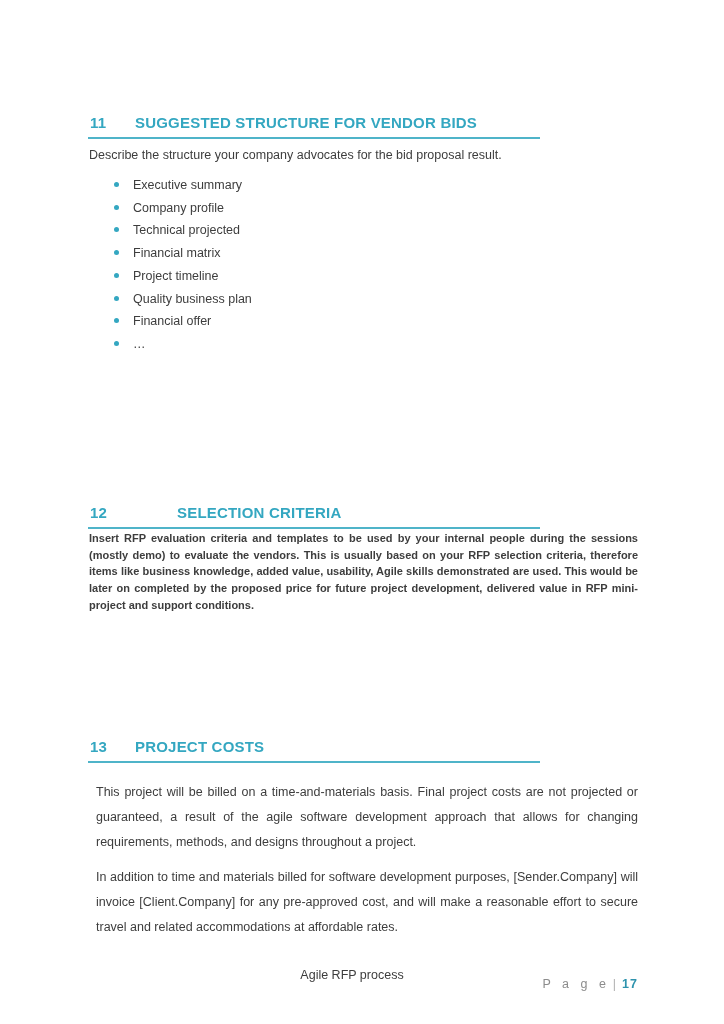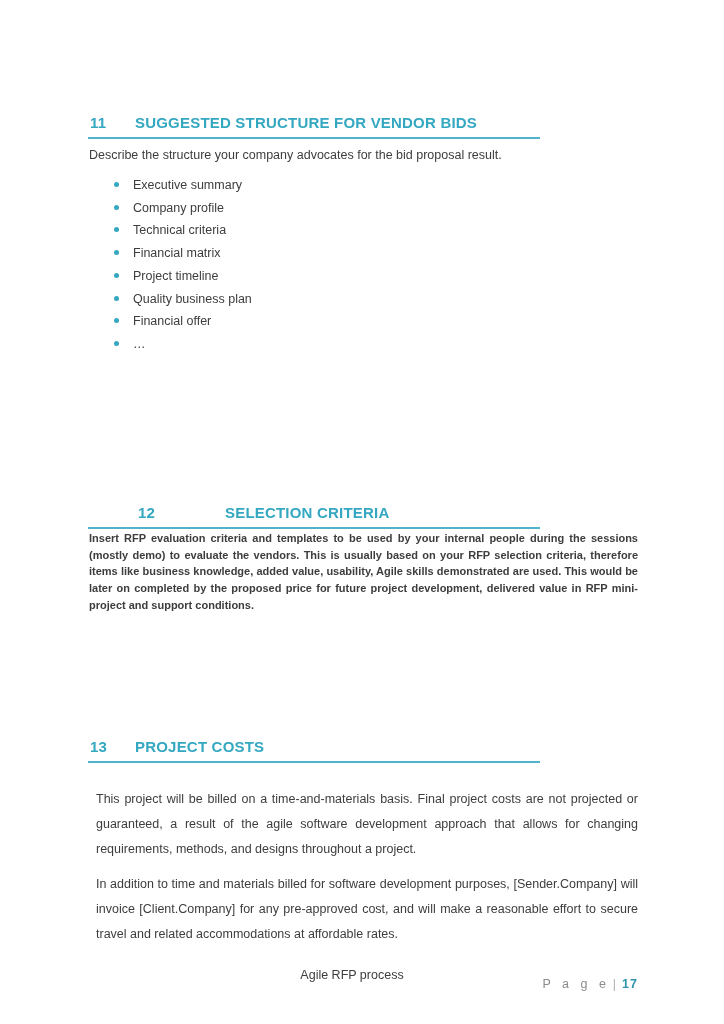--- a/index.html
+++ b/index.html
@@ -27,21 +27,21 @@
     line-height:19px;
     padding-bottom:4px;
     border-bottom:2px solid var(--underline);
     color:var(--teal);
     font-weight:bold;
     font-size:15px;
     letter-spacing:0.2px;
     white-space:nowrap;
   }
   .h-num{display:inline-block;width:45px;}
-  .sec-12 .h-num{width:87px;margin-left:48px;}
+  .sec-12 .h-num{width:87px;}
   .intro{
     margin-top:7px;
     font-size:12.5px;
     line-height:16px;
   }
   .bullets{
     list-style:none;
     margin-top:9px;
     padding-left:25px;
   }
@@ -63,21 +63,21 @@
     line-height:16.7px;
     text-align:justify;
     font-weight:bold;
   }
   .costs-para{
     margin-left:7px;
     font-size:12.5px;
     line-height:24.9px;
     text-align:justify;
   }
-  .costs-para.first{margin-top:23px;}
+  .costs-para.first{margin-top:16px;}
   .costs-para.second{margin-top:8px;}
   .footer{
     position:absolute;
     top:963px;left:85px;width:553px;
     font-size:12.5px;
     line-height:16px;
   }
   .footer .doc-title{
     position:absolute;
     left:0;width:530px;
@@ -100,21 +100,21 @@
 <div class="page">
 
   <section class="sec sec-11">
     <div class="heading">
       <span class="h-num">11</span><span class="h-title">SUGGESTED STRUCTURE FOR VENDOR BIDS</span>
     </div>
     <p class="intro">Describe the structure your company advocates for the bid proposal result.</p>
     <ul class="bullets">
       <li>Executive summary</li>
       <li>Company profile</li>
-      <li>Technical criteria</li>
+      <li>Technical projected</li>
       <li>Financial matrix</li>
       <li>Project timeline</li>
       <li>Quality business plan</li>
       <li>Financial offer</li>
       <li>…</li>
     </ul>
   </section>
 
   <section class="sec sec-12">
     <div class="heading">

